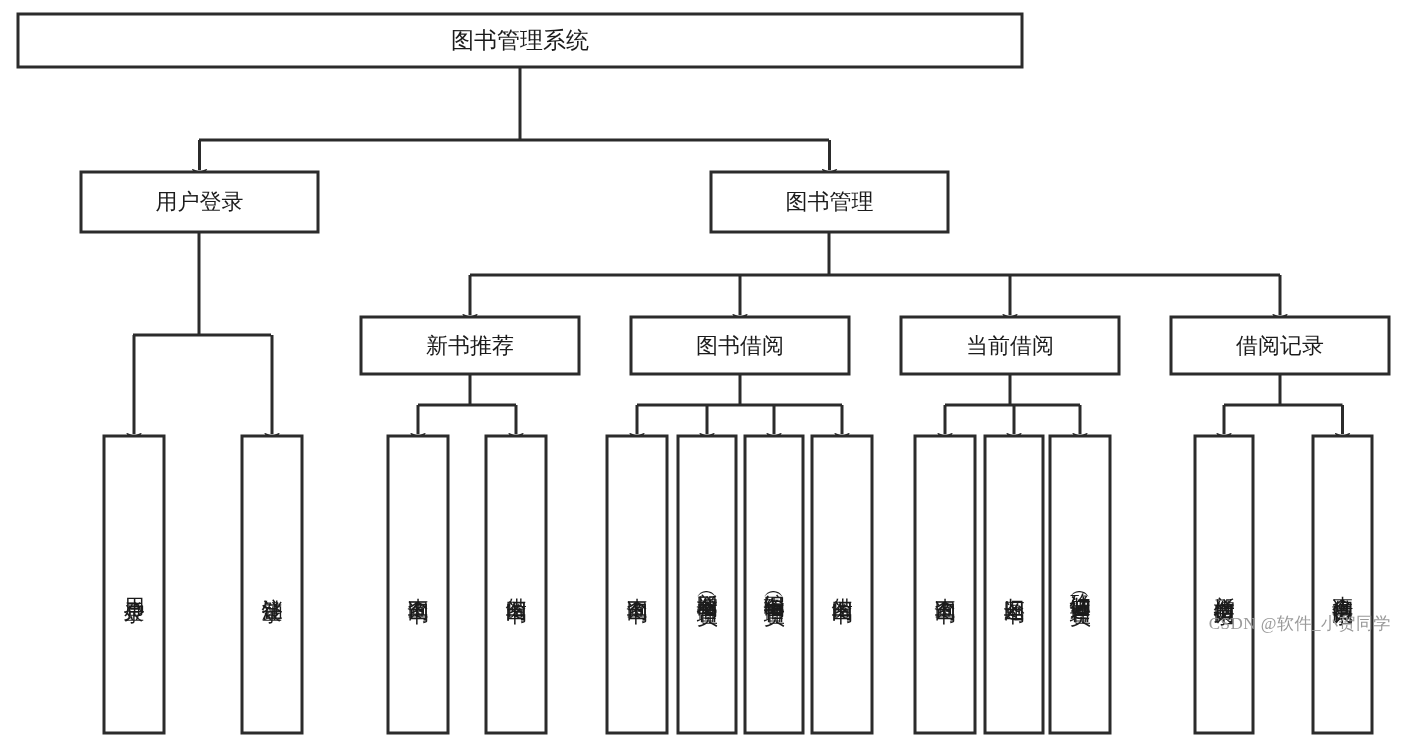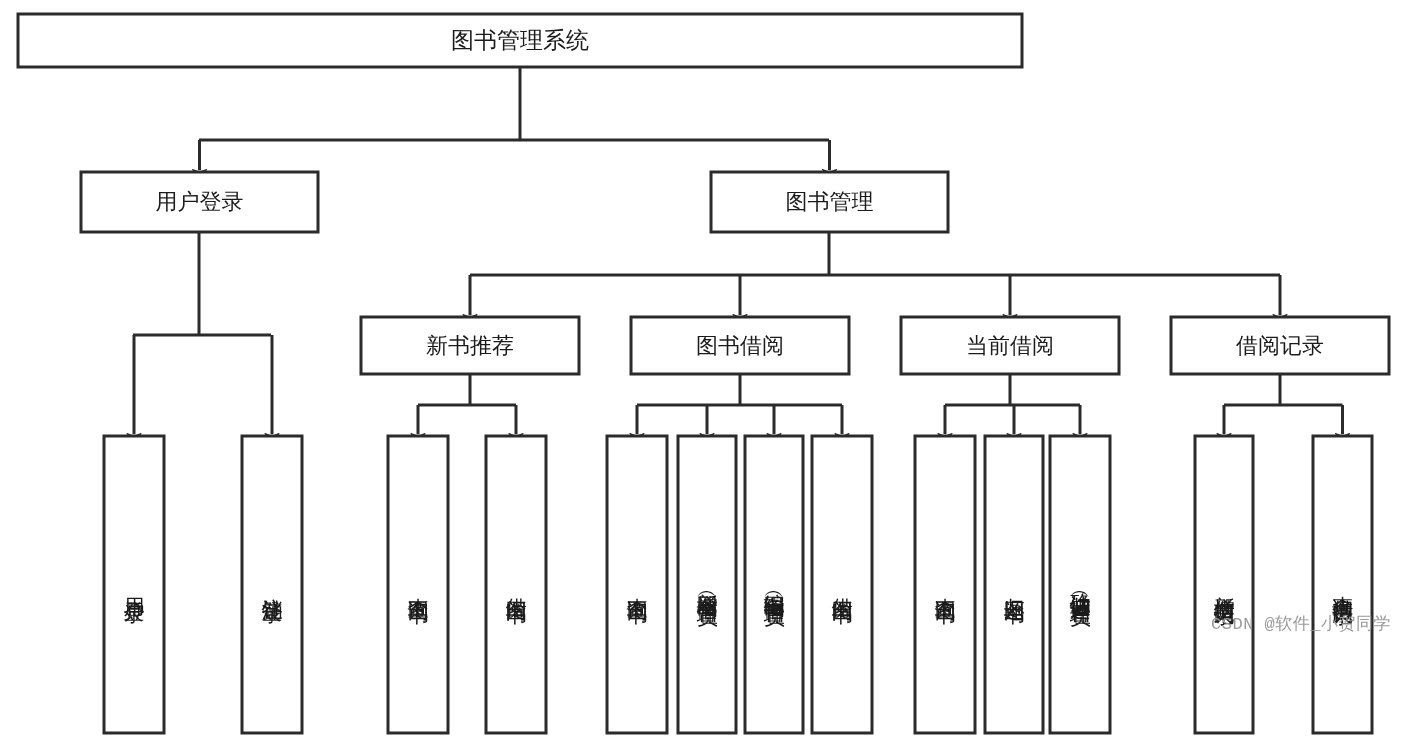--- a/index.html
+++ b/index.html
@@ -68,21 +68,21 @@
     font-size: 21px;
     line-height: 1.08;
     letter-spacing: 2px;
     color: #1b1b1b;
     white-space: nowrap;
   }
   .watermark {
     position: absolute;
     right: 14px;
     bottom: 8px;
-    font-family: Liberation Mono, monospace;
+    font-family: Liberation Serif, serif;
     font-size: 17px;
     color: #9a9a9a;
     letter-spacing: 0.5px;
     white-space: nowrap;
     text-align: center;
   }
 </style>
 </head>
 <body>
 

